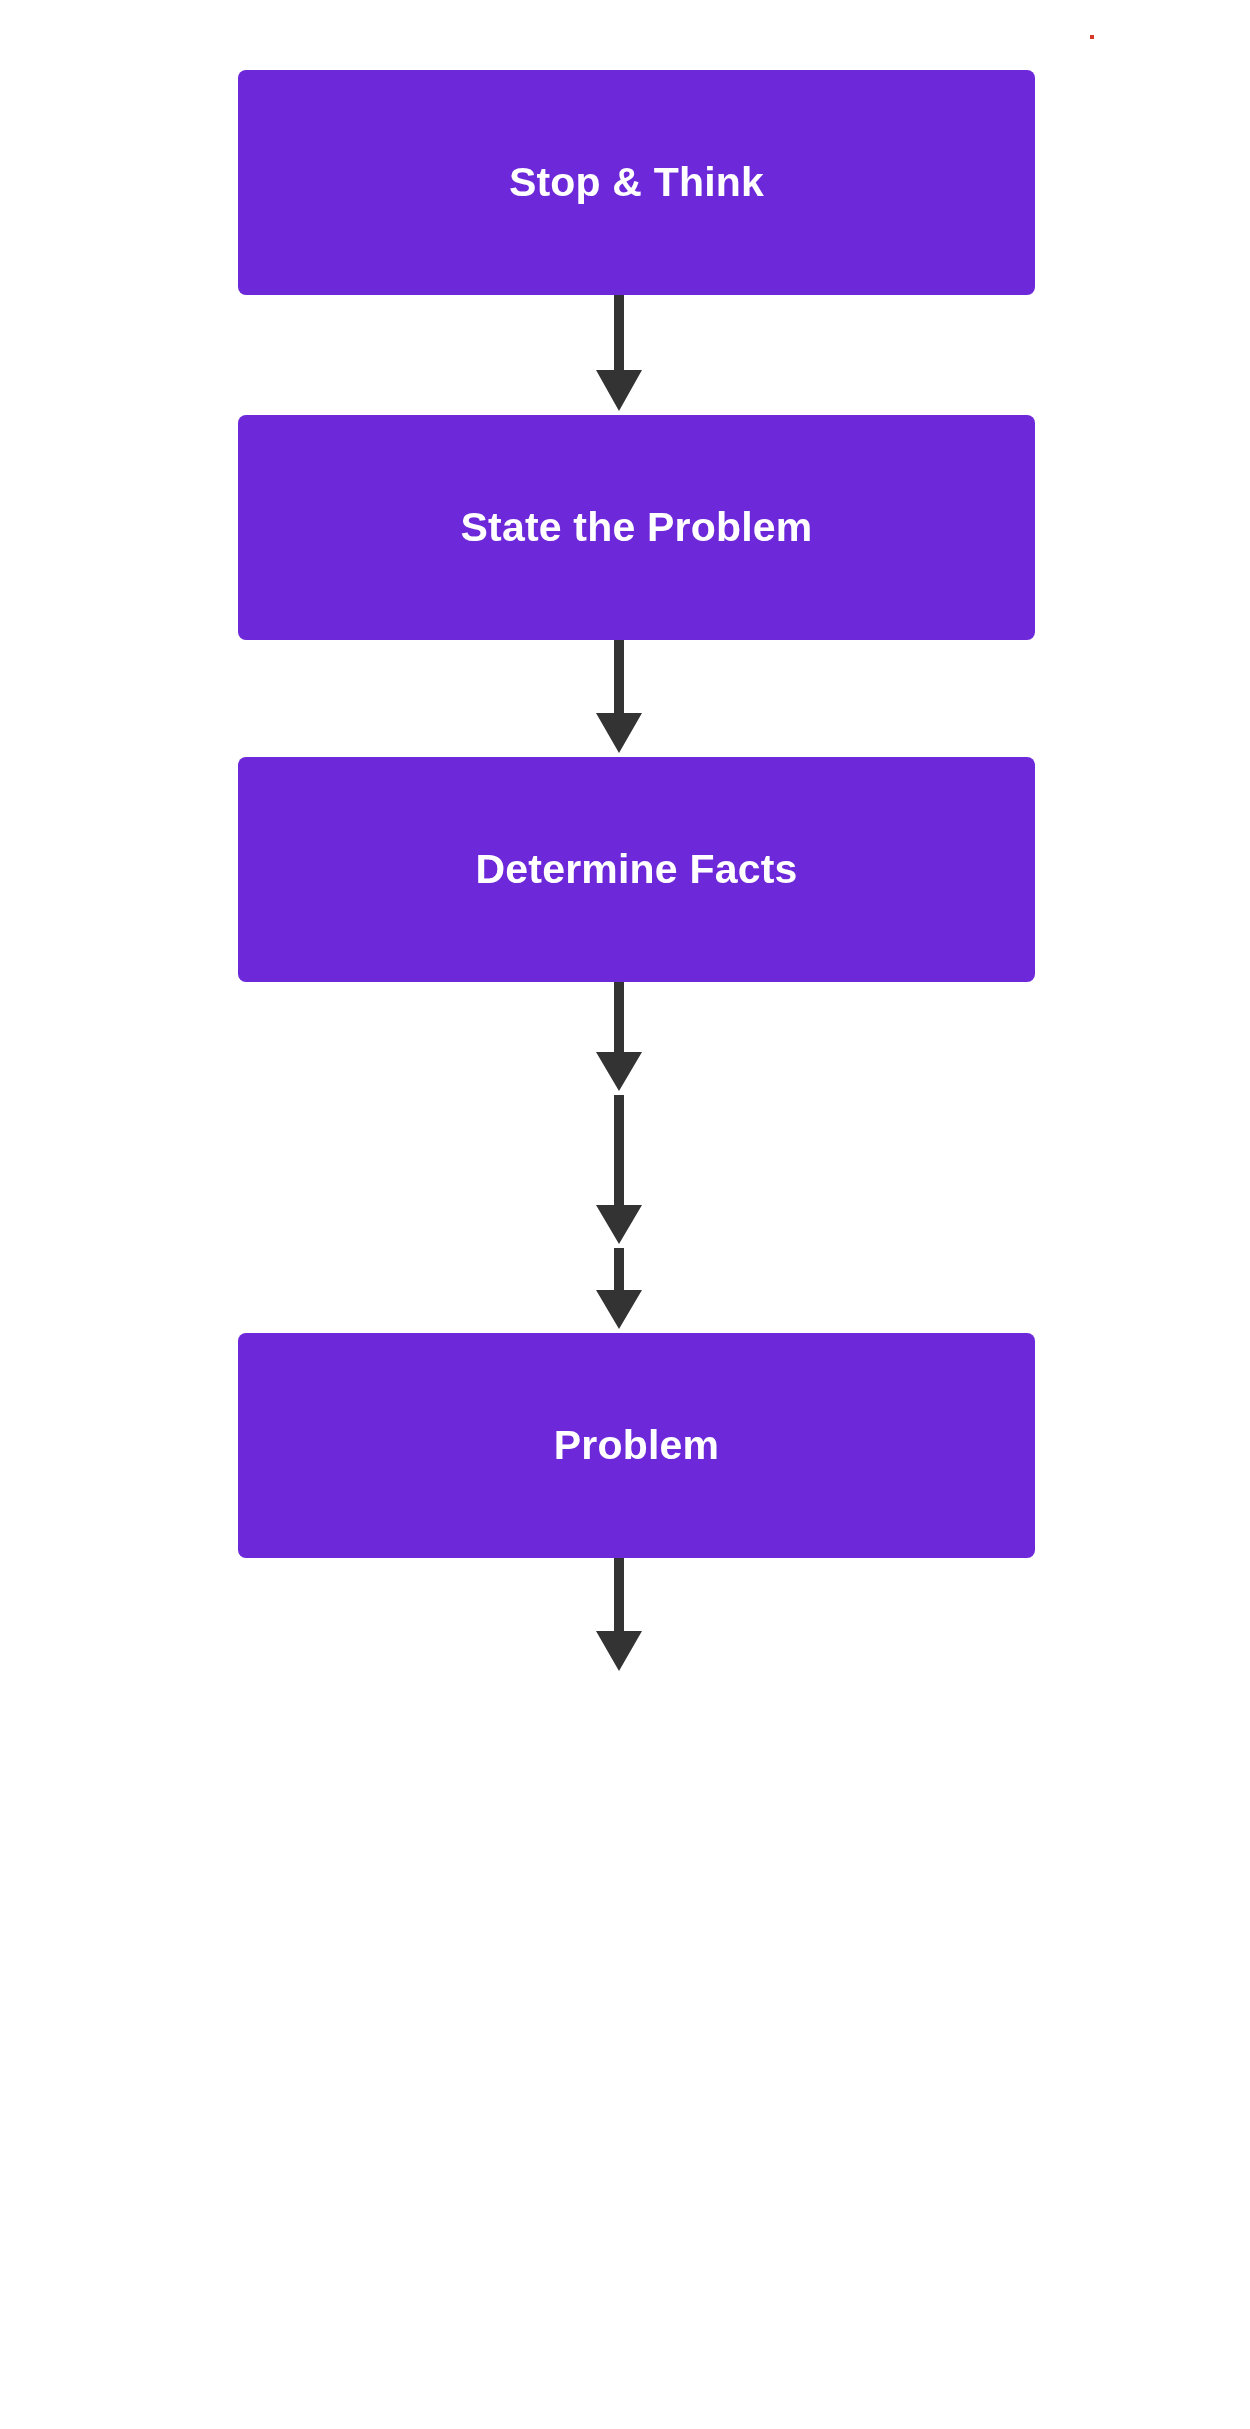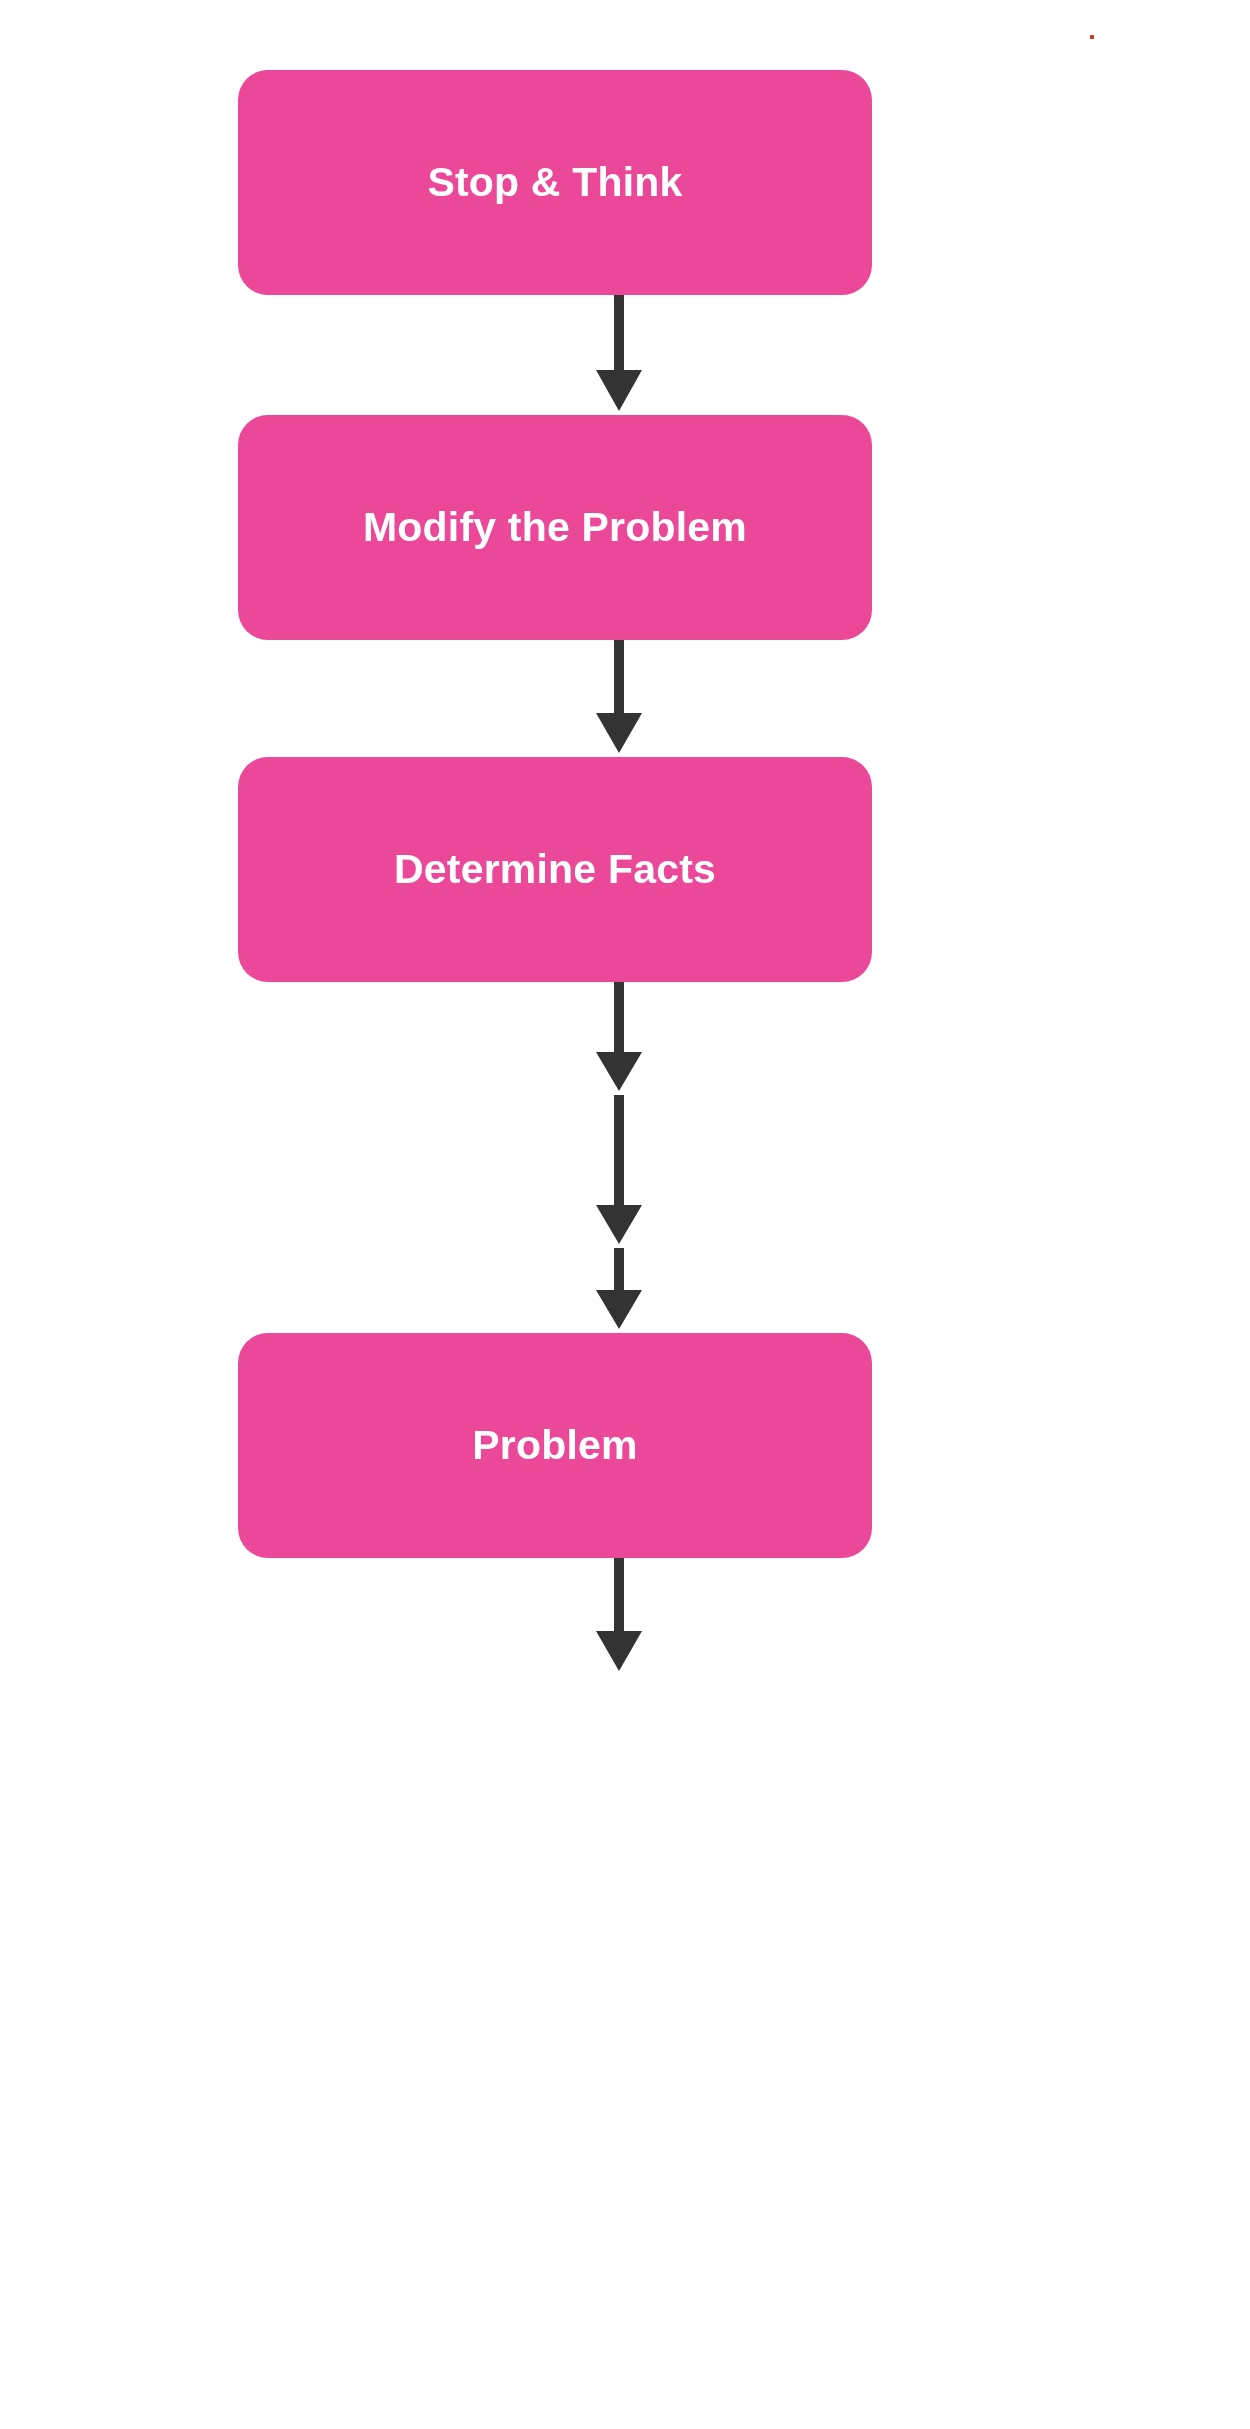--- a/index.html
+++ b/index.html
@@ -26,24 +26,24 @@
   .flow-column {
     position: absolute;
     left: 238px;
     top: 70px;
     width: 797px;
   }
 
   
   .flow-node {
     position: relative;
-    width: 634px;
+    width: 797px;
     height: 225px;
-    border-radius: 30px;
-    background: #ec4899;
+    border-radius: 8px;
+    background: #6d28d9;
     display: flex;
     align-items: center;
     justify-content: center;
     box-sizing: border-box;
     padding: 0 28px;
   }
 
   .flow-node-label {
     color: #ffffff;
     font-family: "Liberation Sans", sans-serif;
@@ -98,21 +98,21 @@
       <span class="flow-node-label">Stop &amp; Think</span>
     </div>
 
     <div class="flow-connector gap-1">
       <svg class="arrow-svg" width="70" height="120" viewBox="0 0 70 120" aria-hidden="true">
         <path d="M30 0 h10 v75 h18 L35 116 L12 75 h18 Z" fill="#333333"></path>
       </svg>
     </div>
 
     <div class="flow-node">
-      <span class="flow-node-label">Modify the Problem</span>
+      <span class="flow-node-label">State the Problem</span>
     </div>
 
     <div class="flow-connector gap-2">
       <svg class="arrow-svg" width="70" height="117" viewBox="0 0 70 117" aria-hidden="true">
         <path d="M30 0 h10 v73 h18 L35 113 L12 73 h18 Z" fill="#333333"></path>
       </svg>
     </div>
 
     <div class="flow-node">
       <span class="flow-node-label">Determine Facts</span>

